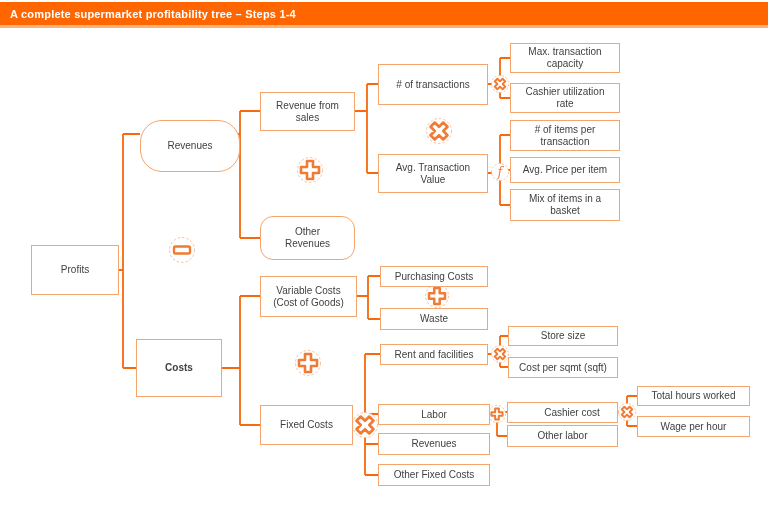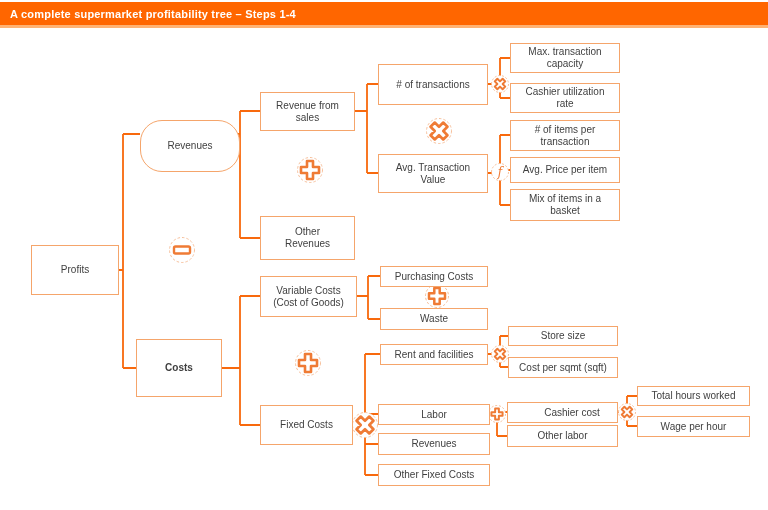--- a/index.html
+++ b/index.html
@@ -24,21 +24,21 @@
     position:absolute;
     background:#ffffff;
     border:1px solid #F5A56B;
     color:#3F3F3F;
     font-size:10px;line-height:12px;
     display:flex;align-items:center;justify-content:center;
     text-align:center;
     box-sizing:border-box;
     padding:1px 6px;
   }
-  .pad-wide{padding:1px 14px;}
+  .pad-wide{padding:1px 14px;border-radius:13px;}
   .pad-med{padding:1px 9px;}
 </style>
 </head>
 <body>
 
 <div id="slide">
 
   <div id="titlebar">
     <span>A complete supermarket profitability tree – Steps 1-4</span>
   </div>

